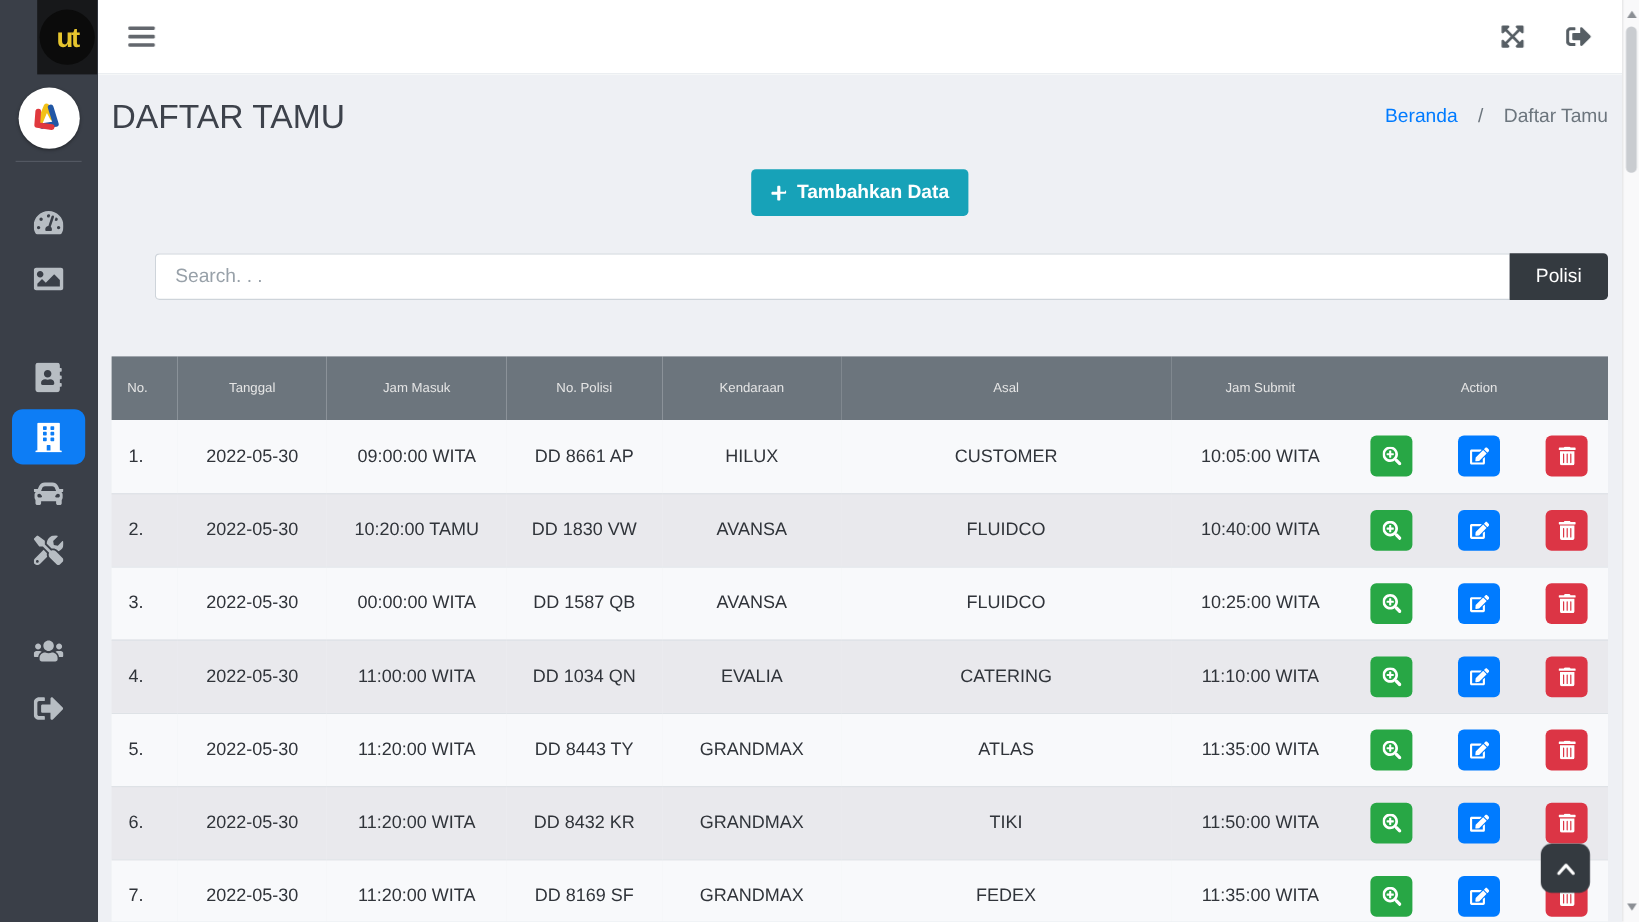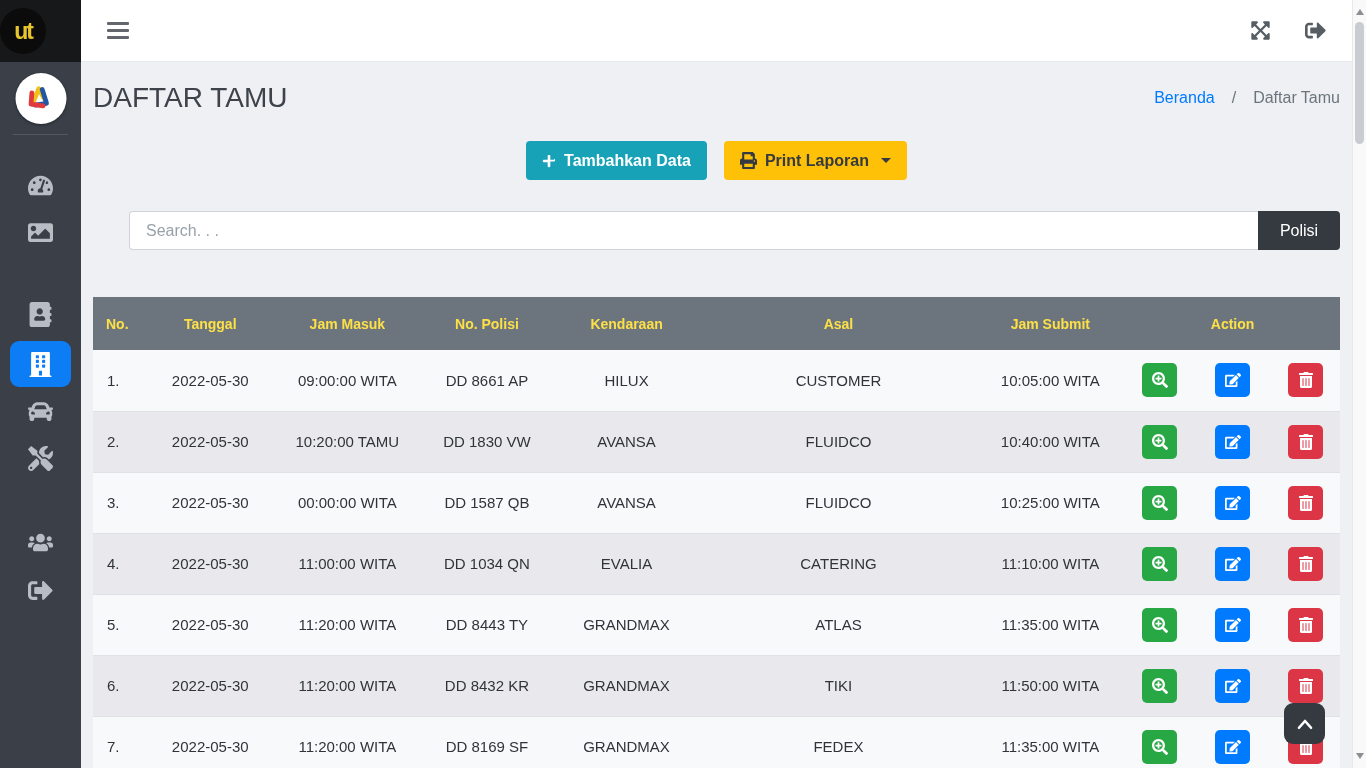--- a/index.html
+++ b/index.html
@@ -11,21 +11,21 @@
   }
   svg.ic { fill: currentColor; display: block; }
 
   
   .sidebar {
     position: fixed; left: 0; top: 0; bottom: 0; width: 81px;
     background: #3a3f48; z-index: 10;
   }
   .sidebar-top {
     height: 62px; background: #17181a;
-    display: flex; align-items: center; justify-content: flex-start;
+    display: flex; align-items: center; justify-content: center; margin-left: 31px;
   }
   .ut-circle {
     width: 46px; height: 46px; border-radius: 50%; background: #0b0b0b;
     color: #e6c52e; font-weight: 800; font-size: 23px; letter-spacing: -2px;
     display: flex; align-items: center; justify-content: center;
   }
   .brand-circle {
     position: absolute; top: 73px; left: 50%; transform: translateX(-50%);
     width: 51px; height: 51px; border-radius: 50%; background: #fff;
     display: flex; align-items: center; justify-content: center;
@@ -97,22 +97,22 @@
   .search-input::placeholder { color: #98a1a9; }
   .submit-btn {
     width: 82px; height: 39px; background: #343a40; color: #fff; border: none;
     border-radius: 0 4px 4px 0; font-size: 16px; cursor: pointer; font-family: inherit;
   }
 
   
   .table-wrap { margin-top: 47px; }
   table { width: 100%; border-collapse: collapse; font-size: 15px; color: #30343a; }
   thead th {
-    background: #6c757d; color: #fde047; font-weight: 700; height: 53px;
-    text-align: center; font-size: 14px;
+    background: #6c757d; color: #e5e5e5; font-weight: 400; height: 53px;
+    text-align: center; font-size: 11px;
   }
   thead th:first-child { text-align: left; padding-left: 13px; }
   tbody td { height: 61px; text-align: center; }
   tbody td:first-child { text-align: left; padding-left: 14px; }
   tbody tr { border-top: 1px solid #dee2e6; }
   tbody tr:first-child { border-top: none; }
   tbody tr:nth-child(odd) { background: #f8f9fb; }
   tbody tr:nth-child(even) { background: #e9e9ed; }
   .action-group { display: flex; justify-content: center; gap: 38px; }
   .action-btn {
@@ -272,27 +272,20 @@
       <span class="bc-current">Daftar Tamu</span>
     </div>
   </div>
 
   <div class="actions-row">
     <button class="btn btn-teal">
       <svg class="ic">
           <use href="#i-plus"></use>
         </svg>
       <span>Tambahkan Data</span>
-    </button>
-    <button class="btn btn-yellow">
-      <svg class="ic">
-          <use href="#i-print"></use>
-        </svg>
-      <span>Print Laporan</span>
-      <span class="caret-down"></span>
     </button>
   </div>
 
   <div class="search-row">
     <input class="search-input" type="text" placeholder="Search. . ." style="">
     <button class="submit-btn">Polisi</button>
   </div>
 
   <div class="table-wrap">
     <table>

